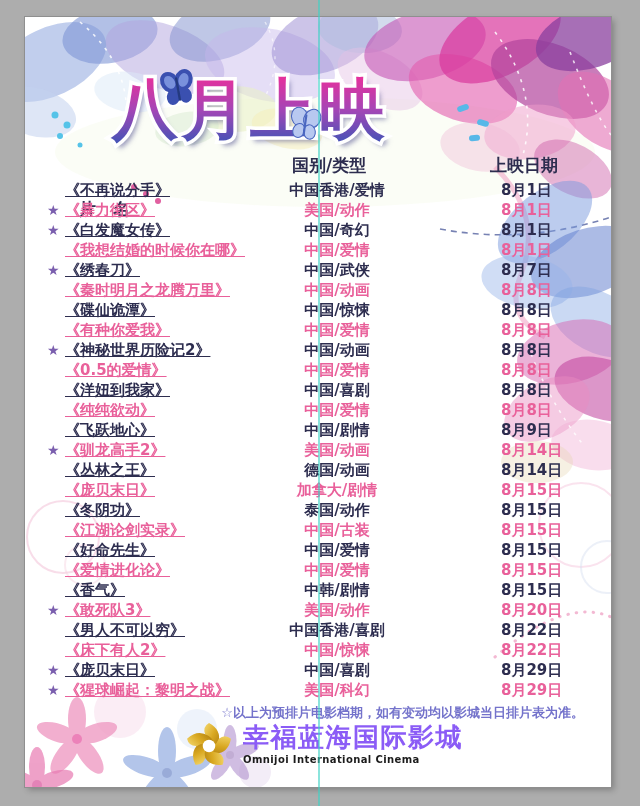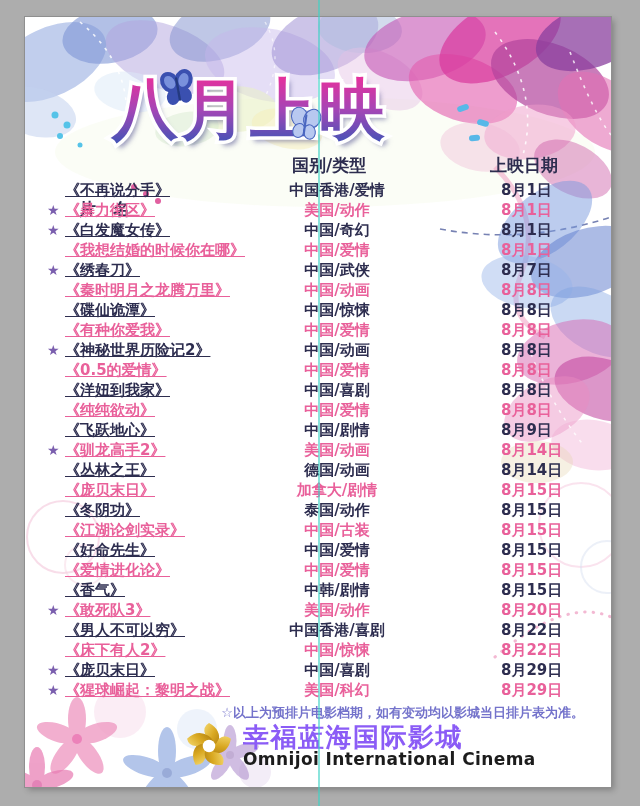--- a/index.html
+++ b/index.html
@@ -47,21 +47,21 @@
   .c-type{width:100px;flex:none;text-align:center;}
   .c-date{margin-left:114px;flex:none;}
   
   .footnote{
     position:absolute;right:27px;top:687px;z-index:4;
     font-size:13px;font-weight:bold;color:var(--footnote,#7473cb);white-space:nowrap;
   }
   .logo{position:absolute;left:158px;top:704px;z-index:4;display:flex;align-items:center;}
   .logo-text{margin-left:8px;}
   .logo-cn{font-size:26px;line-height:27px;font-weight:bold;color:#8b5cf6;letter-spacing:1.5px;white-space:nowrap;}
-  .logo-en{font-size:17px;line-height:17px;font-weight:bold;color:#1c1c1c;letter-spacing:.4px;white-space:nowrap;}
+  .logo-en{font-size:10px;line-height:17px;font-weight:bold;color:#1c1c1c;letter-spacing:.4px;white-space:nowrap;}
   
   .guide-line{position:absolute;left:318px;top:0;width:2px;height:806px;z-index:50;background:var(--guide,rgba(62,210,196,.55));opacity:.6;}
 </style>
 </head>
 <body>
 
 <div id="canvas">
   <div class="poster">
 
     <svg class="bg-art" viewBox="0 0 586 770" xmlns="http://www.w3.org/2000/svg">

